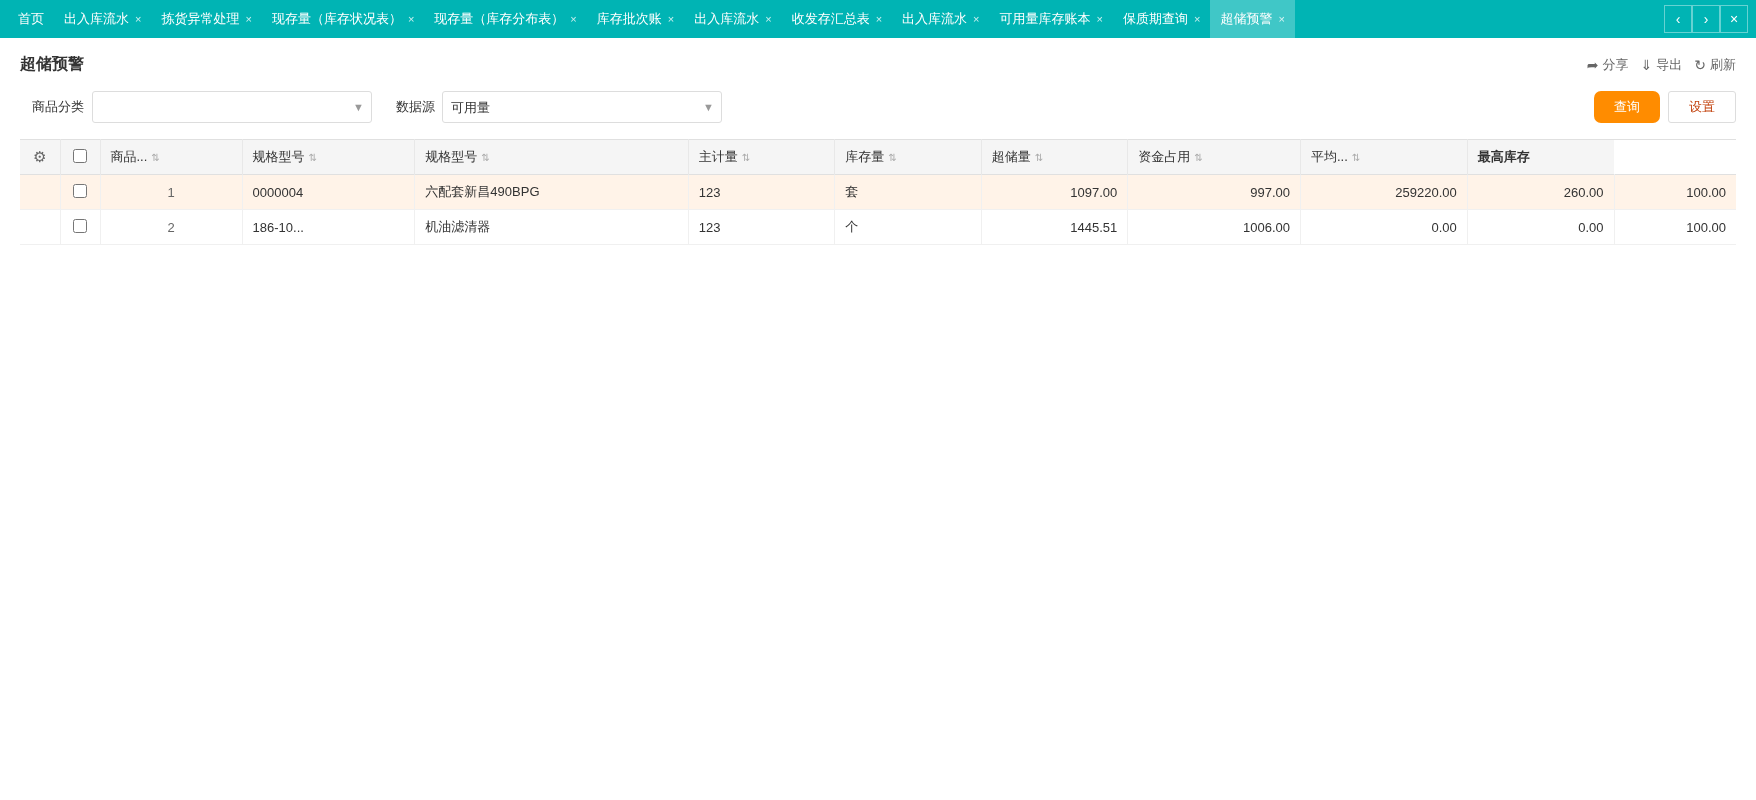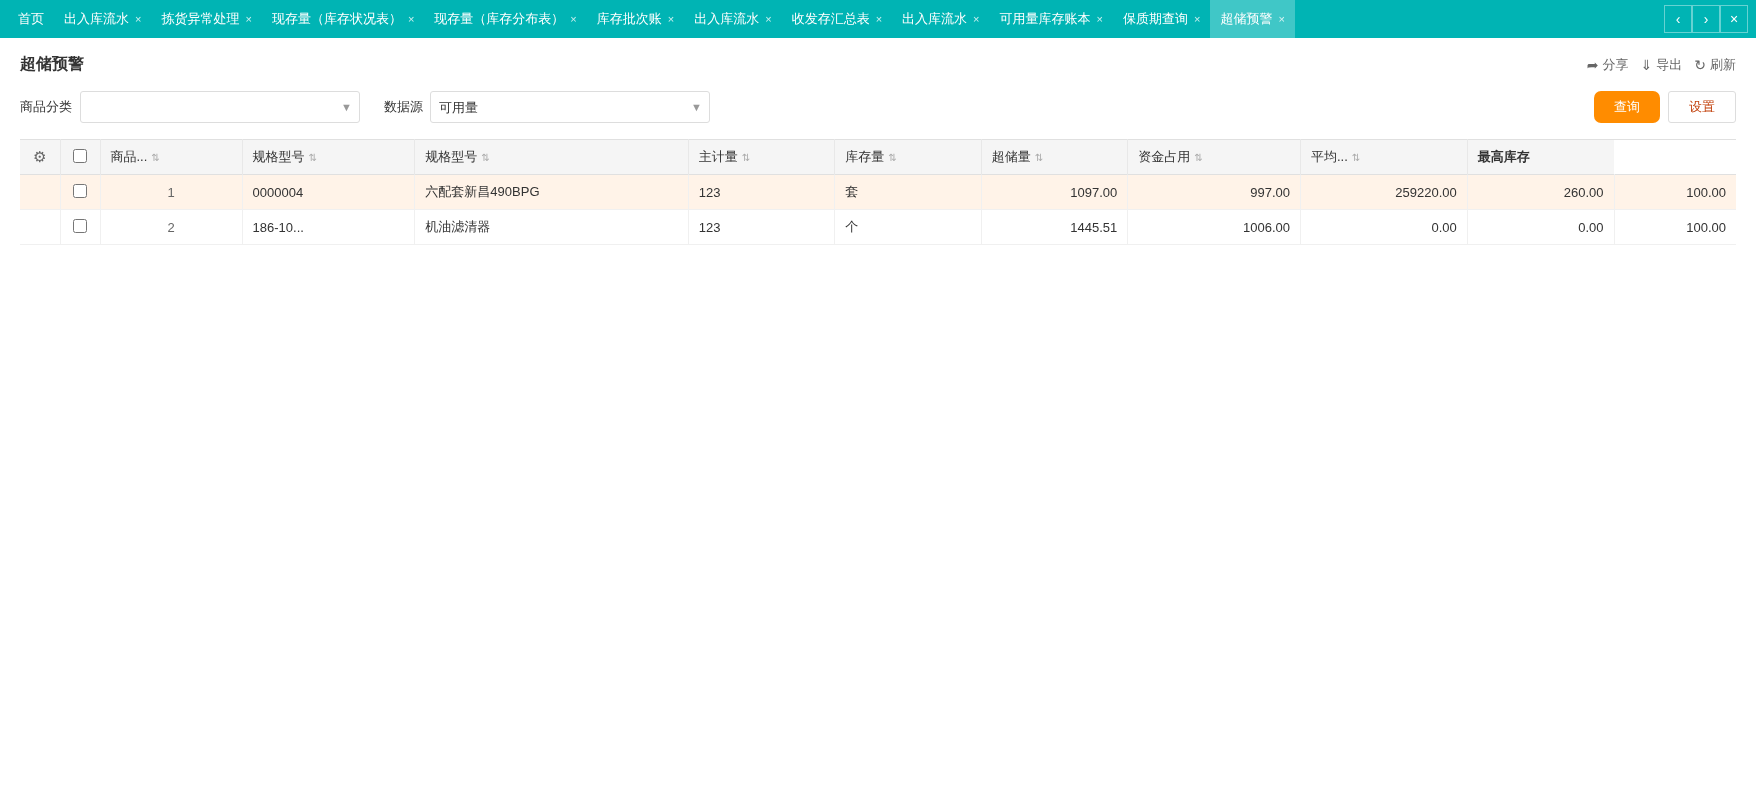--- a/index.html
+++ b/index.html
@@ -88,20 +88,21 @@
     .filter-row {
       display: flex;
       align-items: center;
       gap: 24px;
       margin-bottom: 16px;
     }
     .filter-item {
       display: flex;
       align-items: center;
       gap: 8px;
+      margin-left: 12px;
     }
     .filter-label {
       color: #333;
       font-size: 13px;
       white-space: nowrap;
     }
     .filter-select {
       width: 280px;
       height: 32px;
       border: 1px solid #ddd;

